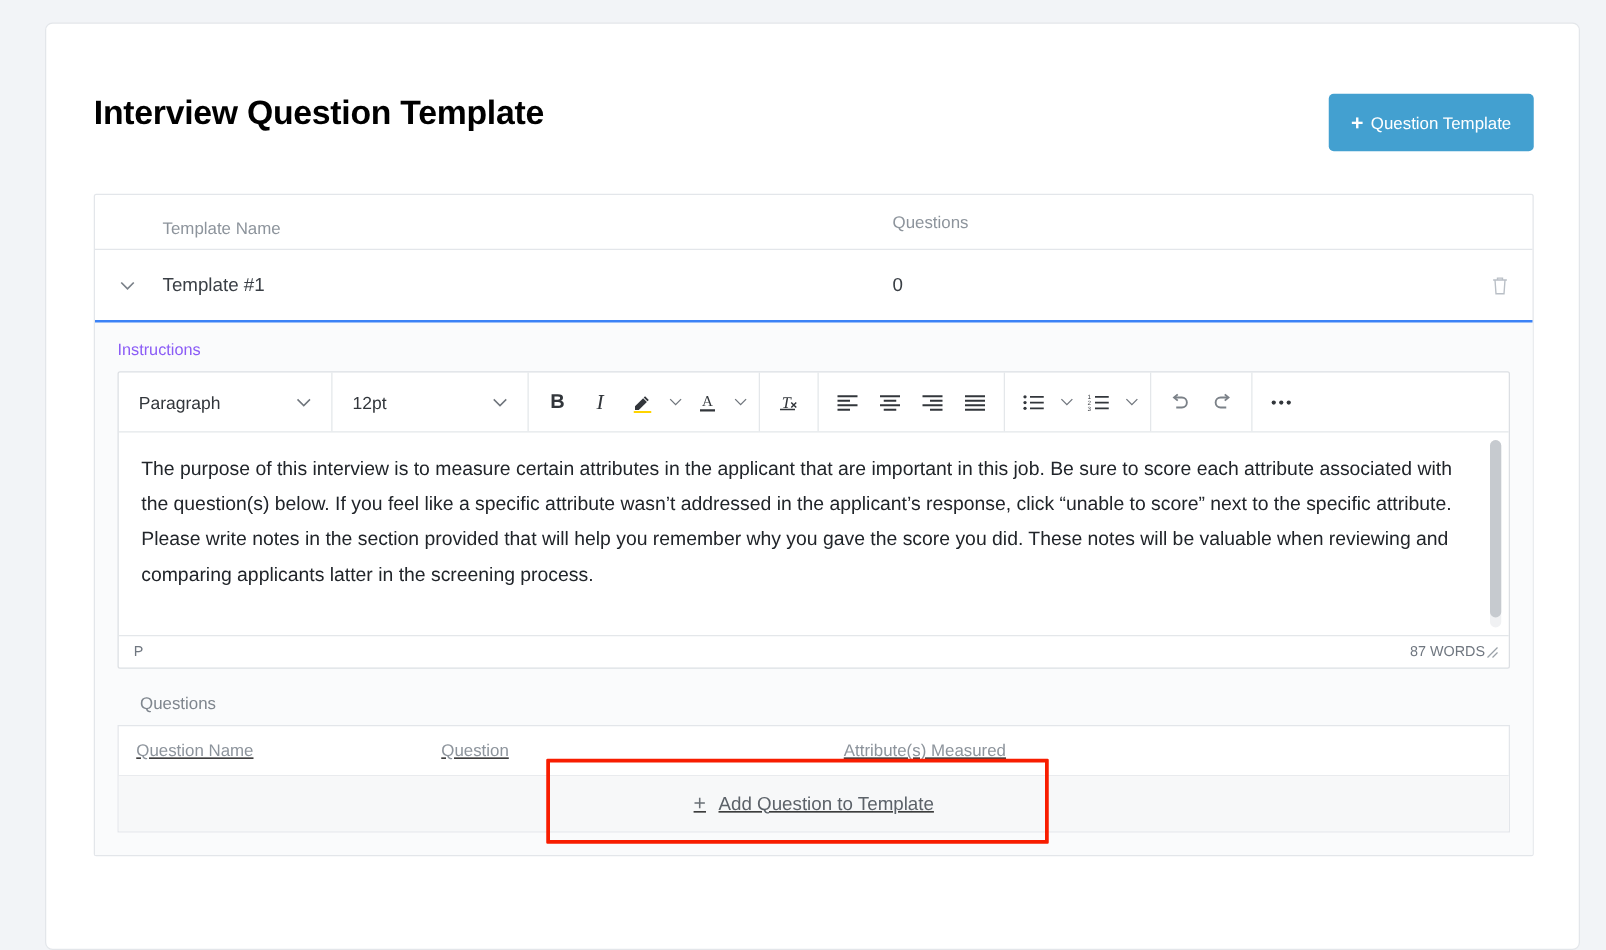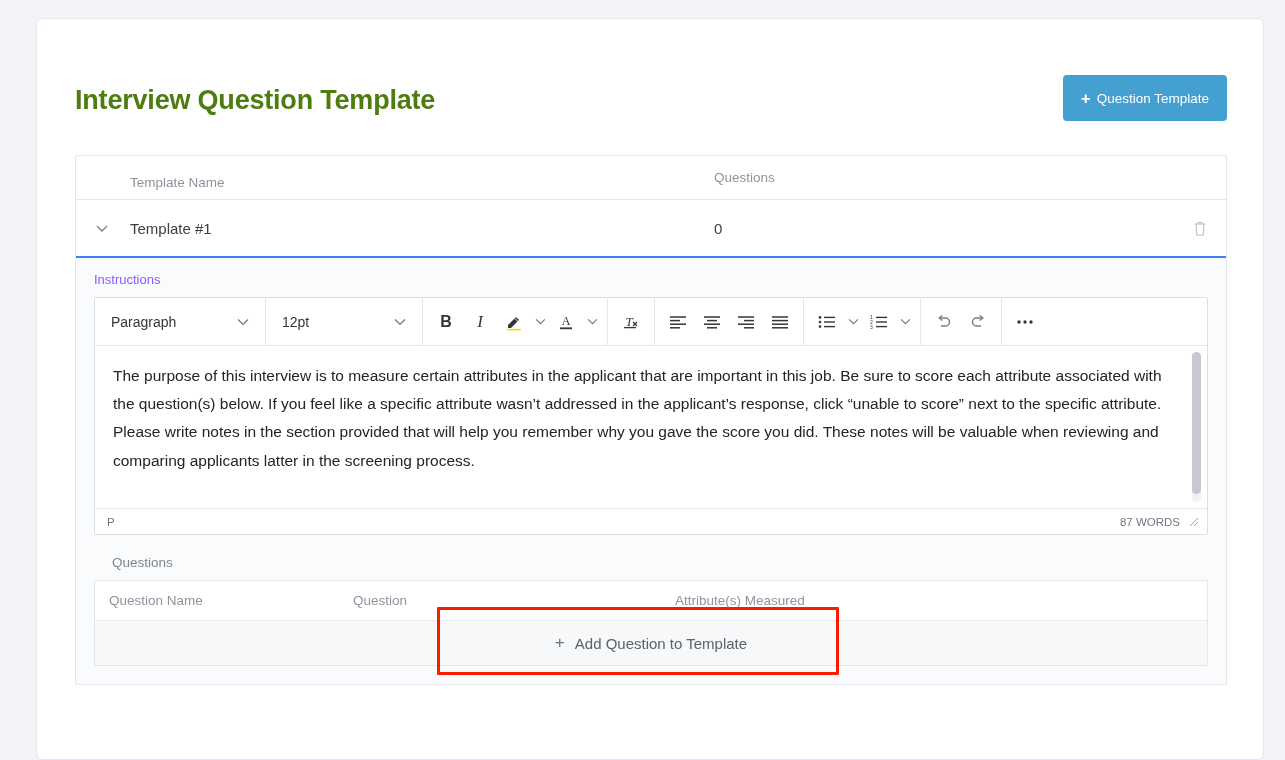--- a/index.html
+++ b/index.html
@@ -25,23 +25,23 @@
   }
   .header-row {
     display: flex;
     align-items: flex-start;
     justify-content: space-between;
     height: 72px;
   }
   .page-title {
     font-size: 27px;
     font-weight: bold;
-    color: #4d7c0f;
+    color: #000000;
     letter-spacing: -0.2px;
-    margin: 28px 0 0 0;
+    margin: 18px 0 0 0;
   }
   .btn-primary {
     background: #43a0d0;
     color: #ffffff;
     border: none;
     border-radius: 4px;
     height: 46px;
     padding: 0 18px;
     font-size: 13.5px;
     display: flex;
@@ -189,32 +189,33 @@
   .editor-status {
     display: flex;
     align-items: center;
     justify-content: space-between;
     height: 26px;
     border-top: 1px solid #e4e7ea;
     padding: 0 8px 0 12px;
     font-size: 11.5px;
     color: #707780;
   }
-  .status-right { display: flex; align-items: center; gap: 8px; }
+  .status-right { display: flex; align-items: center; }
   .resize-grip { color: #9aa1a8; font-size: 12px; cursor: nwse-resize; }
 
   
   .questions-label {
     font-size: 13.5px;
     color: #7f868e;
     margin: 20px 0 10px 18px;
   }
   .q-table {
     border: 1px solid #e3e6ea;
     background: #fff;
+    text-decoration: underline;
   }
   .q-head {
     display: flex;
     align-items: center;
     height: 40px;
     font-size: 13.5px;
     color: #8d949c;
     border-bottom: 1px solid #e9ebee;
     padding-left: 14px;
   }

